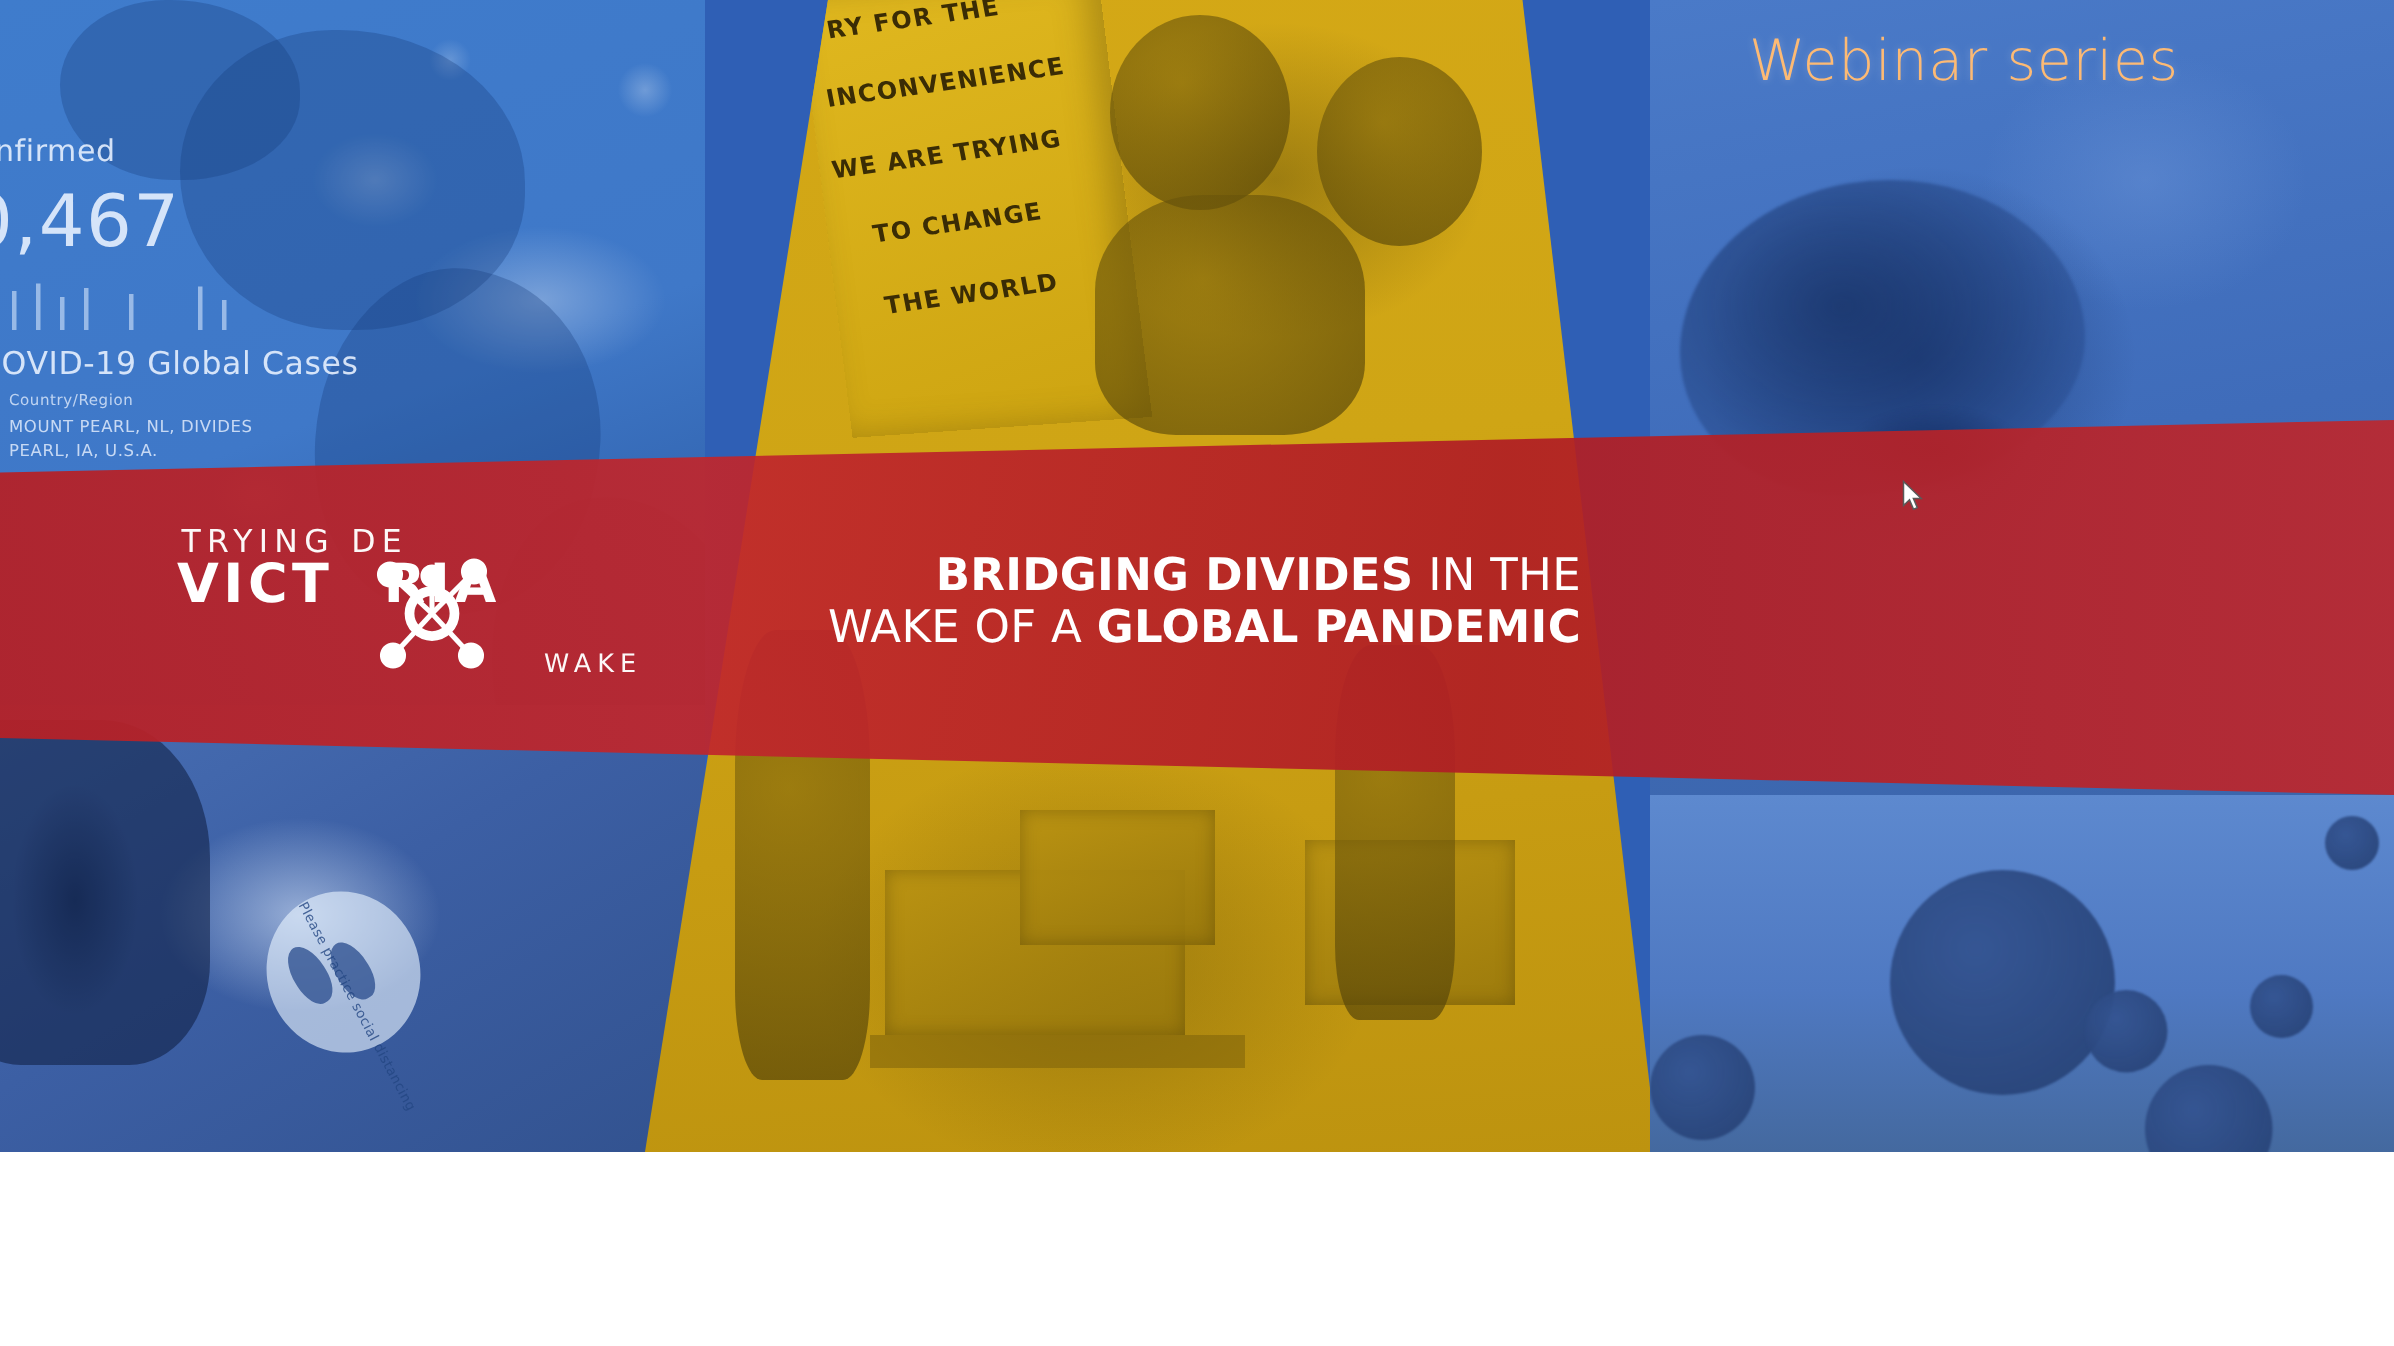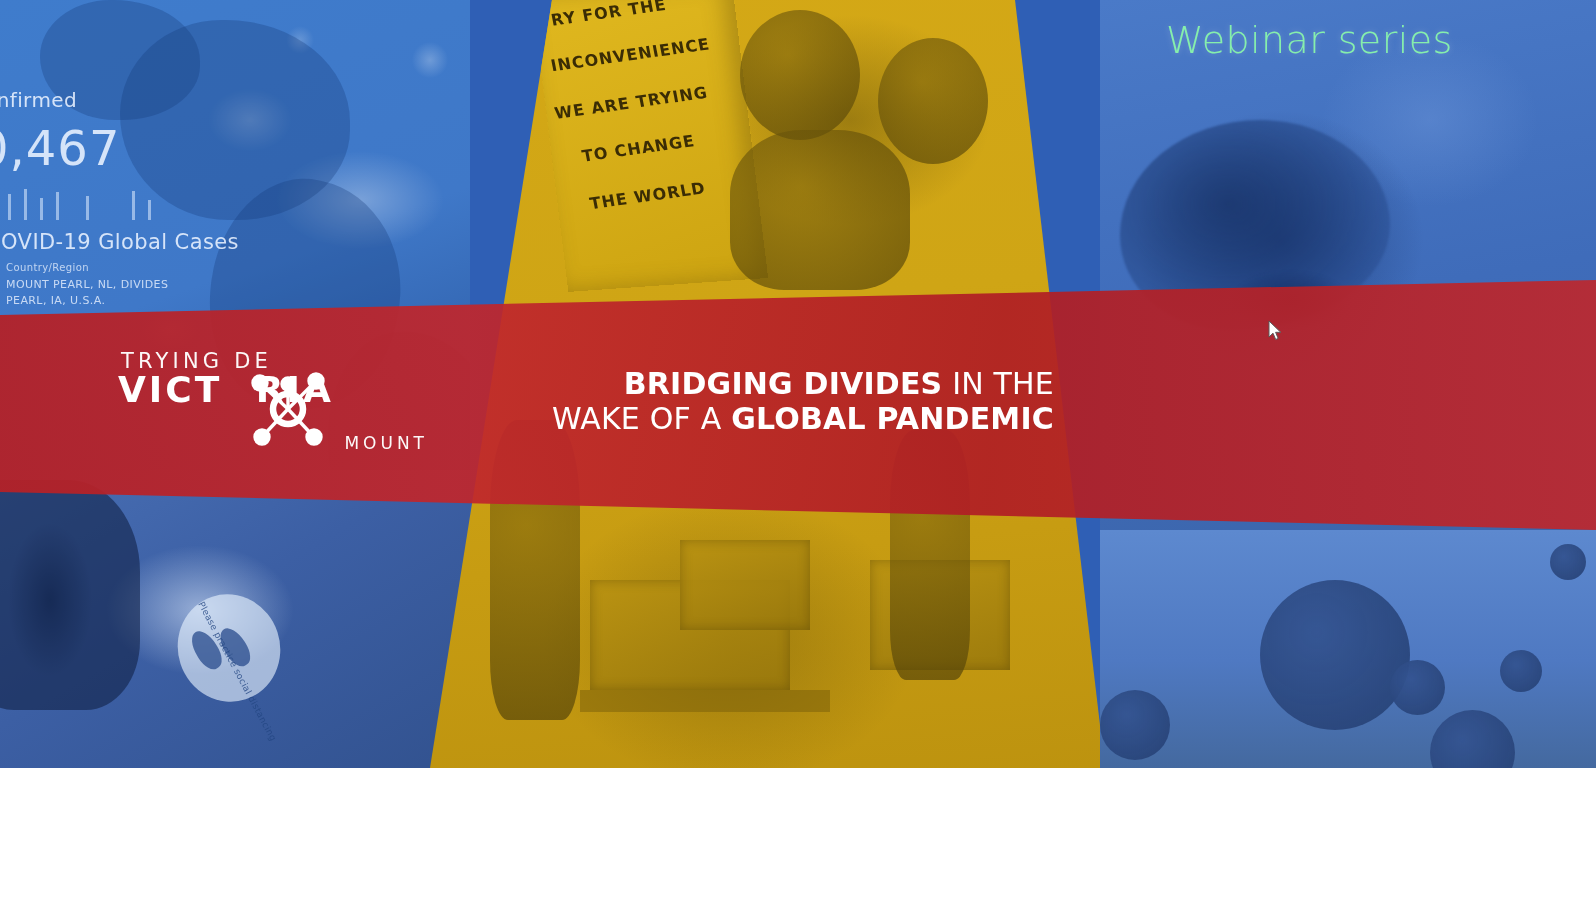--- a/index.html
+++ b/index.html
@@ -157,21 +157,21 @@
   
   .welcome {
     position:absolute; left:1246px; top:372px;
     color:#fff; font-family:"DejaVu Sans", sans-serif;
     font-size:45px; font-weight:700; letter-spacing:.5px;
   }
 
   
   .webinar {
     position:absolute; left:1166px; top:18px;
-    color:#86efac; font-family:"DejaVu Sans", sans-serif;
+    color:#fdba74; font-family:"DejaVu Sans", sans-serif;
     font-size:38px; font-weight:300; letter-spacing:.4px;
     text-shadow:0 0 6px rgba(255,255,255,.25);
   }
 
   
   .cursor { position:absolute; left:1268px; top:320px; width:16px; height:22px; }
 
   
   .caption-bar {
     position:absolute; left:0; top:768px; width:1596px; height:129px;
@@ -266,21 +266,21 @@
           <line x1="42" y1="42" x2="68" y2="70"></line>
           <line x1="42" y1="42" x2="42" y2="18"></line>
           <circle cx="14" cy="16" r="7"></circle>
           <circle cx="70" cy="14" r="7"></circle>
           <circle cx="16" cy="70" r="7"></circle>
           <circle cx="68" cy="70" r="7"></circle>
           <circle cx="42" cy="17" r="6"></circle>
         </g>
         <circle cx="42" cy="42" r="15" fill="none" stroke="#fff" stroke-width="6.5"></circle>
       </svg>
-      <div class="vf-bottom">MOUNT</div>
+      <div class="vf-bottom">WAKE</div>
     </div>
 
     <div class="headline">
       <div><span class="hl-b">BRIDGING DIVIDES</span><span class="hl-l"> IN THE</span></div>
       <div><span class="hl-l">WAKE OF A </span><span class="hl-b">GLOBAL PANDEMIC</span></div>
     </div>
 
 
     <div class="webinar">Webinar series</div>
 

